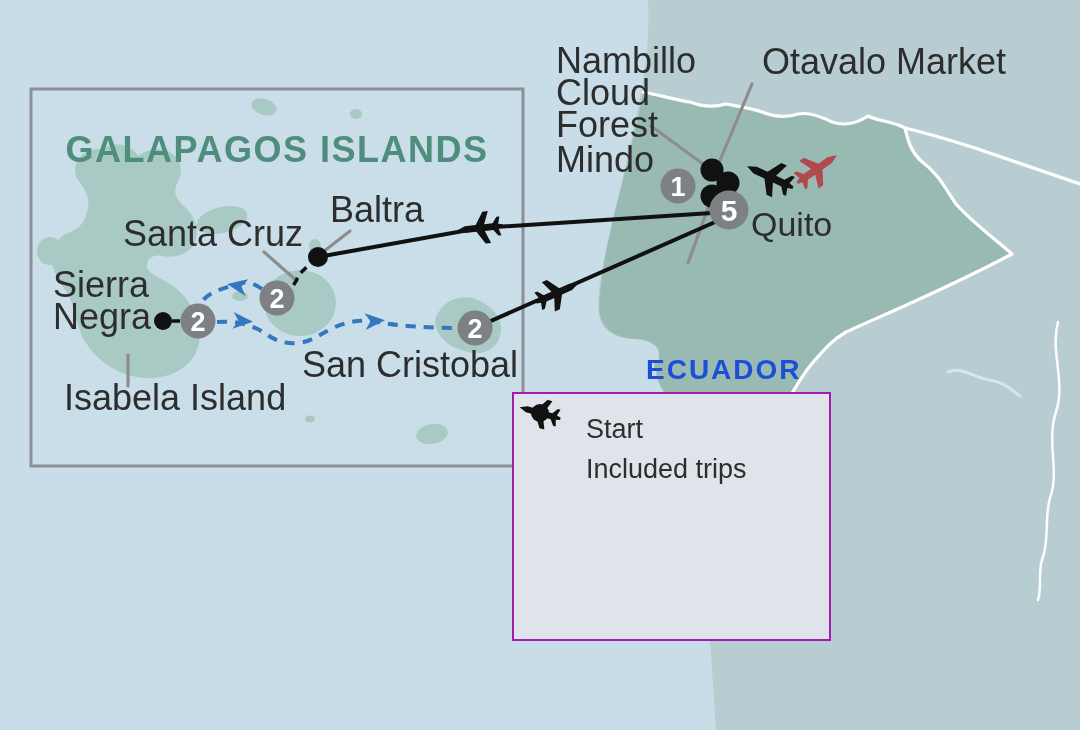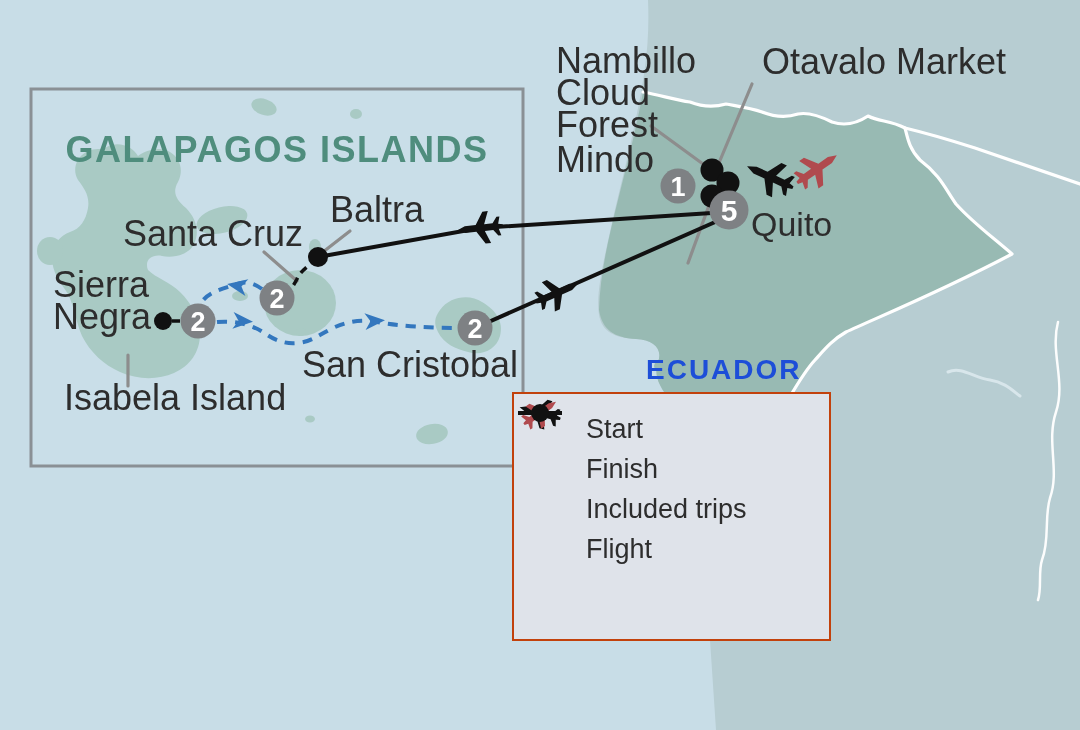--- a/index.html
+++ b/index.html
@@ -20,21 +20,21 @@
     color:#4f8d7d;font-size:36px;font-weight:bold;letter-spacing:1.5px;
   }
   .ecuador-title{
     position:absolute;left:646px;top:318px;color:#1d4ed8;font-size:28px;
     font-weight:bold;letter-spacing:2px;margin-top:36px;
   }
   .lbl-quito{font-size:34px;}
   
   .legend{
     position:absolute;left:512px;top:392px;width:319px;height:249px;
-    background:#dfe3ea;border:2px solid #c2410c;box-sizing:border-box;
+    background:#dfe3ea;border:2px solid #a21caf;box-sizing:border-box;
     padding-top:15px;
   }
   .lrow{display:flex;align-items:center;height:40px;}
   .licon{width:72px;display:flex;justify-content:center;align-items:center;flex:0 0 72px;}
   .llabel{color:#2d2d2d;font-size:27px;}
 </style>
 </head>
 <body>
 
 <div id="stage">
@@ -227,37 +227,21 @@
     <div class="lrow">
       <span class="licon">
         <svg width="52" height="38" viewBox="-26 -19 52 38">
             <use href="#plane" fill="#111111" transform="rotate(196) scale(0.92)"></use>
           </svg>
       </span>
       <span class="llabel">Start</span>
     </div>
     <div class="lrow">
       <span class="licon">
-        <svg width="52" height="38" viewBox="-26 -19 52 38">
-            <use href="#plane" fill="#b04a4e" transform="rotate(-35) scale(0.85)"></use>
-          </svg>
-      </span>
-      <span class="llabel">Finish</span>
-    </div>
-    <div class="lrow">
-      <span class="licon">
         <svg width="52" height="38" viewBox="0 0 52 38">
             <circle cx="26" cy="19" r="9" fill="#111111"></circle>
           </svg>
       </span>
       <span class="llabel">Included trips</span>
     </div>
-    <div class="lrow">
-      <span class="licon">
-        <svg width="52" height="38" viewBox="0 0 52 38">
-            <line x1="4" y1="19" x2="48" y2="19" stroke="#111111" stroke-width="4"></line>
-          </svg>
-      </span>
-      <span class="llabel">Flight</span>
-    </div>
   </div>
 
 </div>
 
 </body></html>

